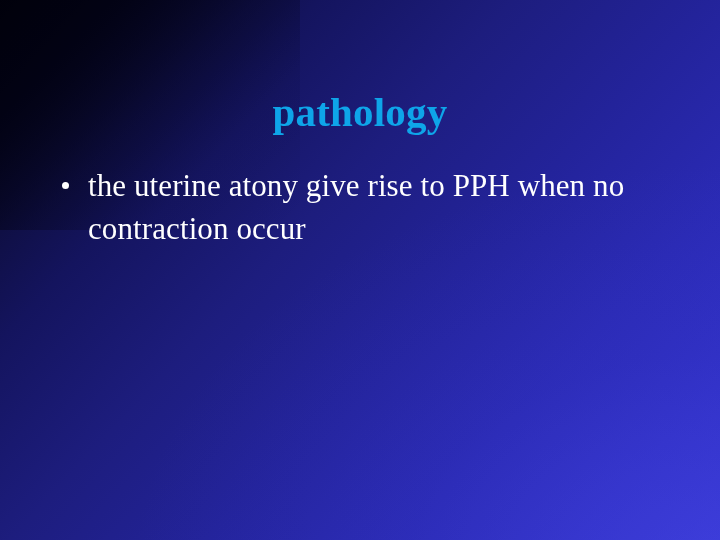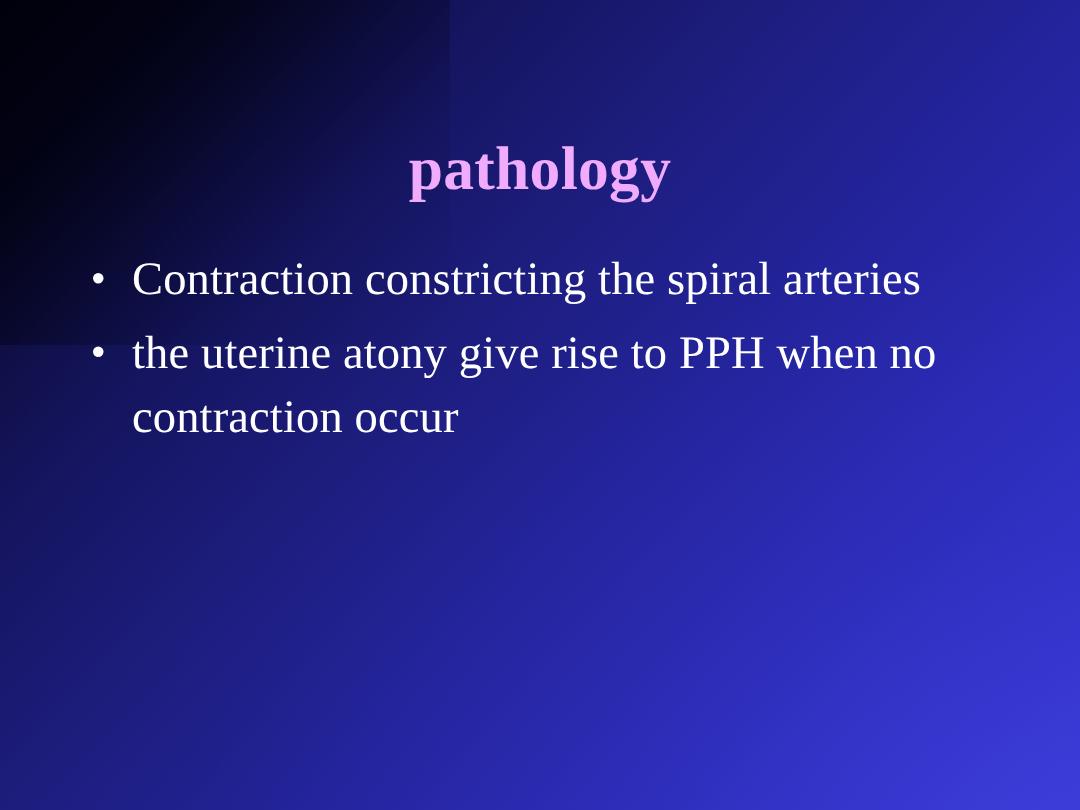--- a/index.html
+++ b/index.html
@@ -68,21 +68,21 @@
   
   #title-block {
     position: absolute;
     top: 64px;
     left: 0;
     width: 720px;
     text-align: center;
   }
   #slide-title {
     display: inline-block;
-    color: #f0abfc;
+    color: #0ea5e9;
     font-family: "Liberation Serif", "DejaVu Serif", serif;
     font-weight: bold;
     font-size: 41px;
     line-height: 1.05;
     letter-spacing: 0.2px;
     white-space: nowrap;
     text-align: center;
   }
 
   
@@ -126,24 +126,20 @@
   <div class="bg-base"></div>
   <div class="bg-wedge"></div>
   <div class="bg-sheen"></div>
 
   <div id="title-block">
     <h1 id="slide-title">pathology</h1>
   </div>
 
   <div id="body-block">
 
-    <div class="bullet-item">
-      <span class="bullet-marker"></span>
-      <span class="bullet-text">Contraction constricting the spiral arteries</span>
-    </div>
 
 
     <div class="bullet-item">
       <span class="bullet-marker"></span>
       <span class="bullet-text">the uterine atony give rise to PPH when no contraction occur</span>
     </div>
 
   </div>
 </div>
 

